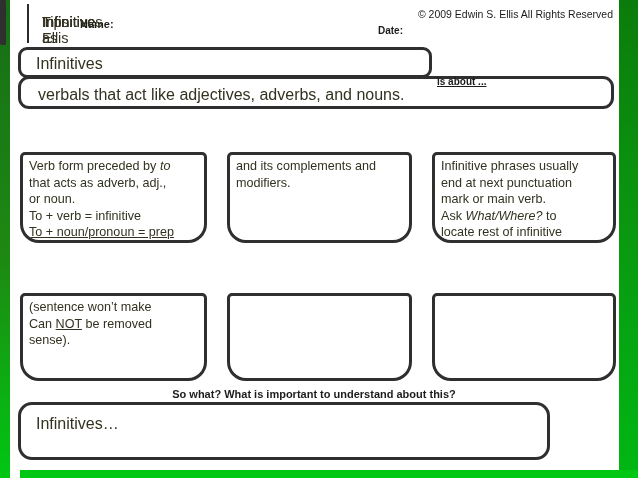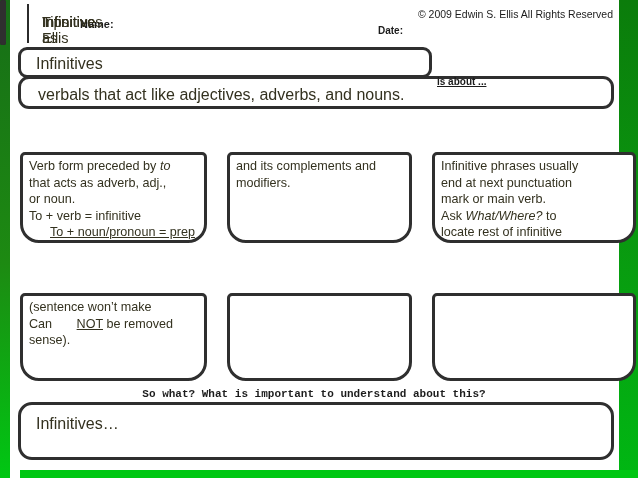--- a/index.html
+++ b/index.html
@@ -23,34 +23,34 @@
                  font-size:16px; padding:5px 0 0 15px; }
   .is-about    { left:437px; top:76px; font-size:10px; text-decoration:underline; z-index:3; }
   .verbals-box { left:18px; top:76px; width:596px; height:33px; border-radius:11px; z-index:1;
                  font-size:16px; padding:7px 0 0 17px; }
 
   .hdr-box { height:45px; border-radius:11px; z-index:2; }
   .hdr-box .tab-line { position:absolute; left:24px; top:1px; width:2px; height:39px; background:#2b2b2b; }
   .hdr-box .hdr-text { position:absolute; left:39px; top:11px; font-size:14.5px; }
 
   .body-box { border-radius:5px 5px 19px 19px; z-index:1; overflow:hidden;
-              font-size:12.6px; line-height:16.6px; padding:3px 2px 0 6px; }   .r1.bdy { top:152px; height:91px; }   .r2.bdy { top:293px; height:88px; }  .c1.bdy { left:20px;  width:187px; }  .c2.bdy { left:227px; width:185px; }  .c3.bdy { left:432px; width:204px; }
+              font-size:12.6px; line-height:16.6px; padding:3px 2px 0 6px; }   .r1.bdy { top:152px; height:91px; }   .r2.bdy { top:293px; height:88px; }  .c1.bdy { left:20px;  width:187px; }  .c2.bdy { left:227px; width:185px; }  .c3.bdy { left:432px; width:184px; }
 
   .so-what { position:absolute; left:10px; top:388px; width:608px; text-align:center;
-             font-size:11px; font-weight:bold; color:#1c1c1c;font-family:Liberation Mono, monospace; }
+             font-size:11px; font-weight:bold; color:#1c1c1c; }
 
-  .summary-box { left:18px; top:402px; width:596px; height:58px; border-radius:14px;
+  .summary-box { left:18px; top:402px; width:532px; height:58px; border-radius:14px;
                  font-size:16px; padding:10px 0 0 15px; }
 
   .name-label { left:43px;  top:18px; font-size:11px;margin-left:37px; }
   .date-label { left:330px; top:25px; font-size:10px;margin-left:48px; }
   .copyright  { position:absolute; right:25px; top:8px; font-size:10.5px; color:#1c1c1c; }
 
   i { font-style:italic; }
-  u { text-decoration:underline;margin-left:21px; }
+  u { text-decoration:underline; }
 </style>
 </head>
 <body>
 
 <div id="page">
 
   <div class="strip-left"></div>
   <div class="strip-right"></div>
   <div class="strip-bottom"></div>
 

